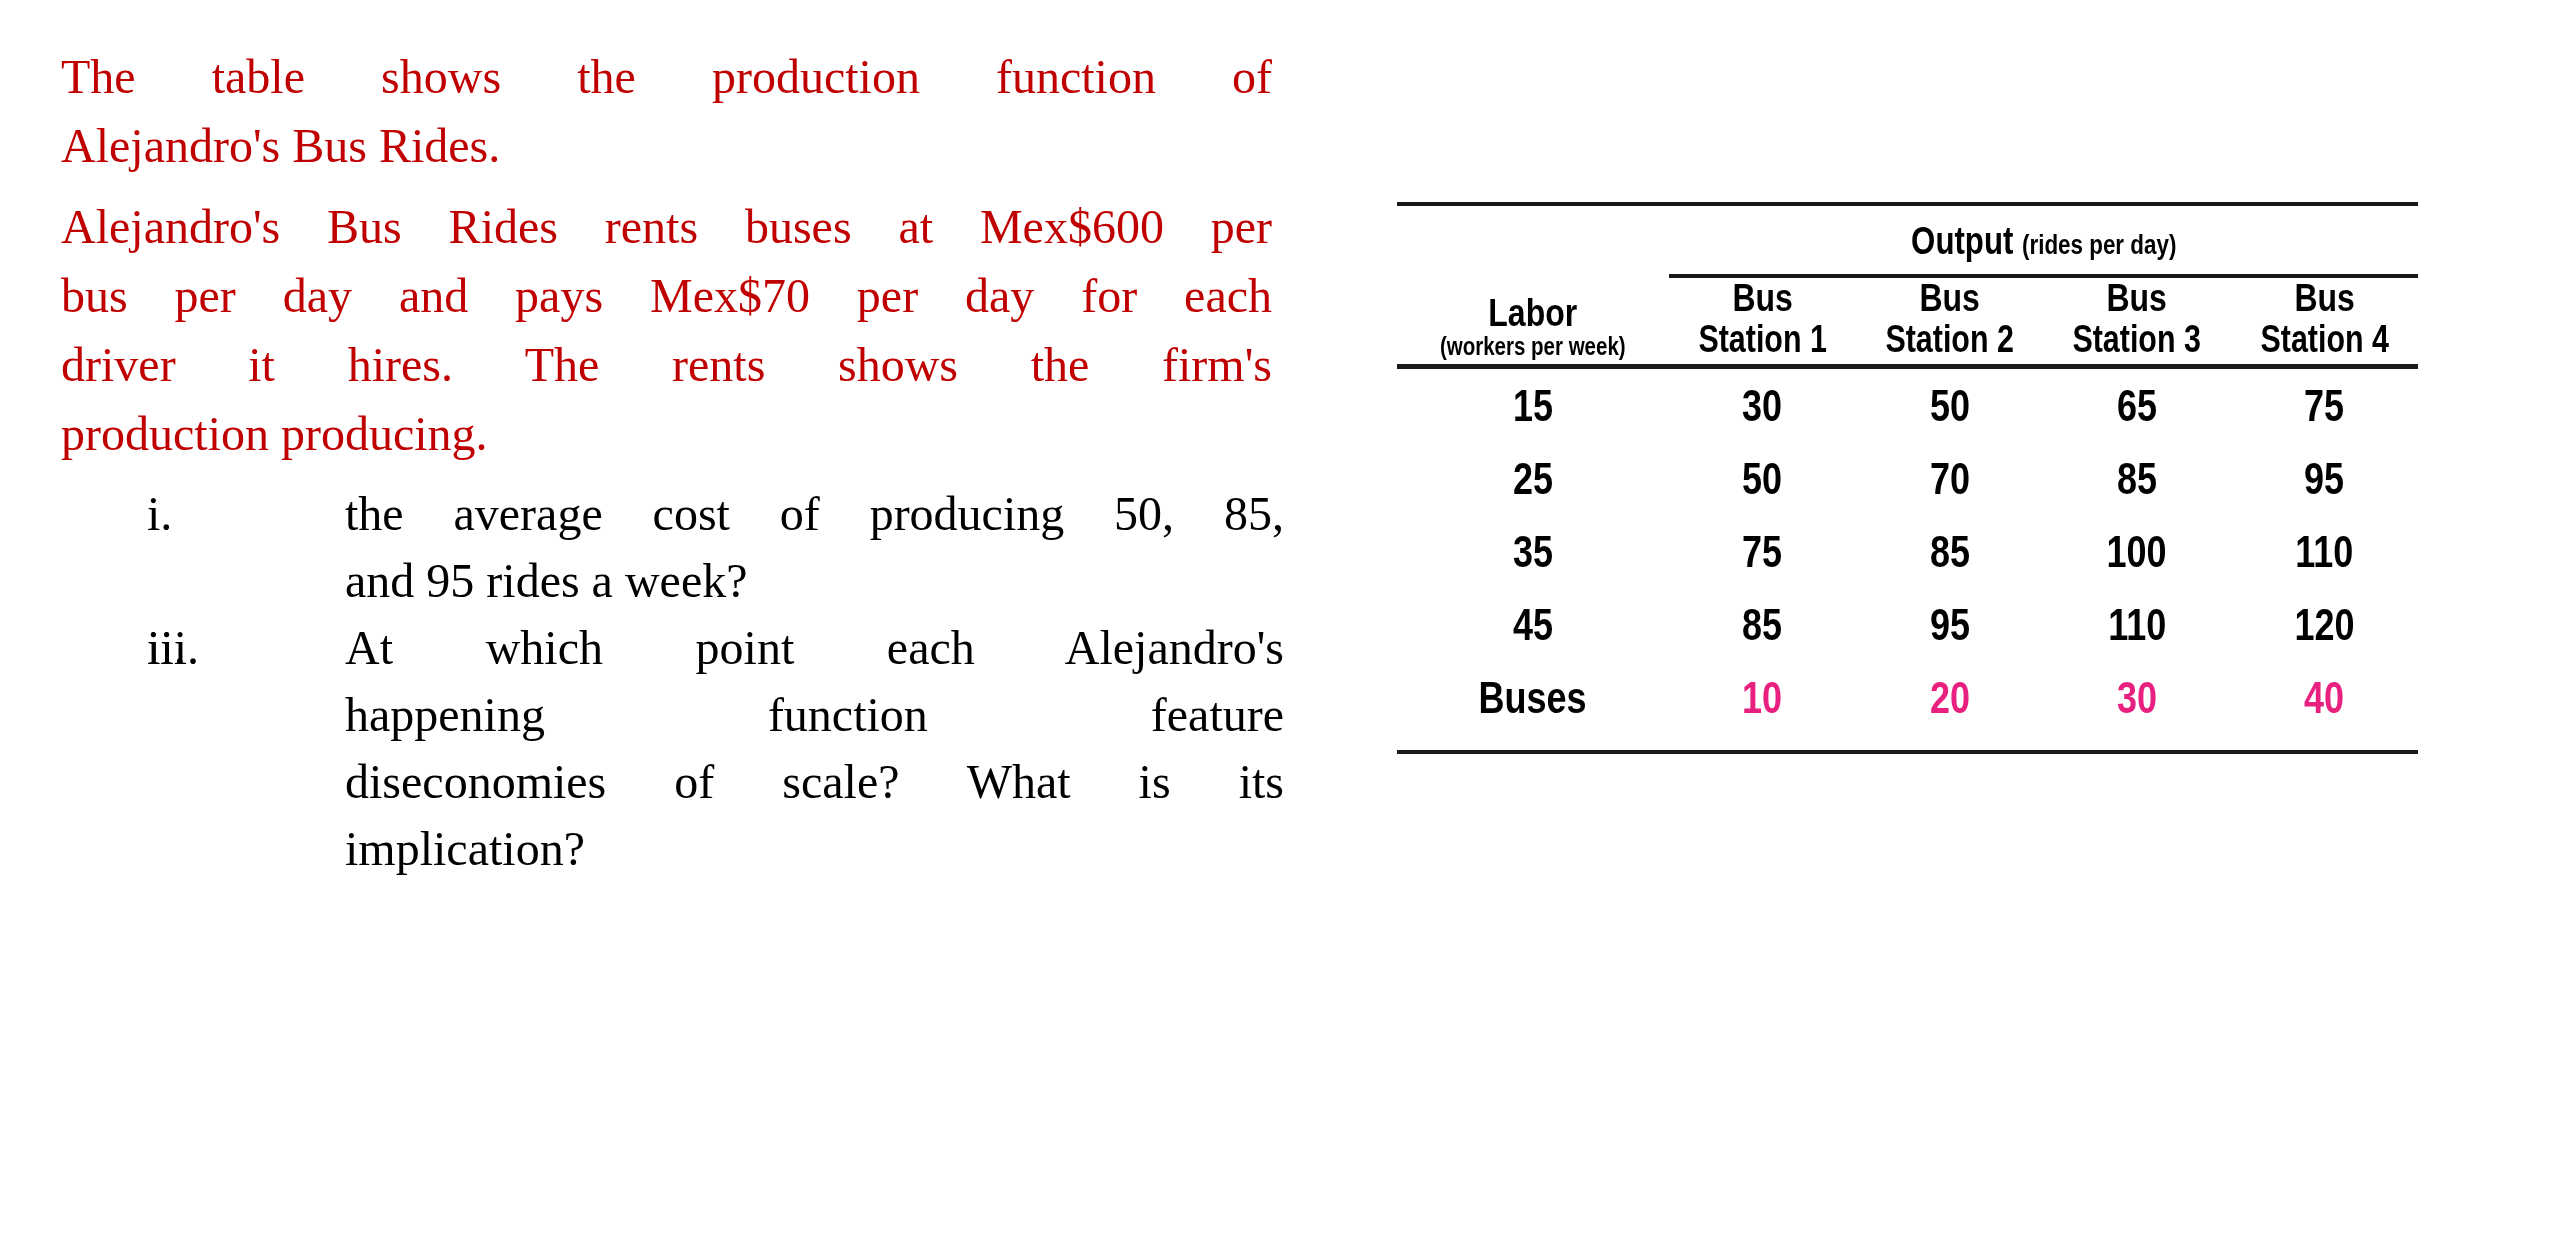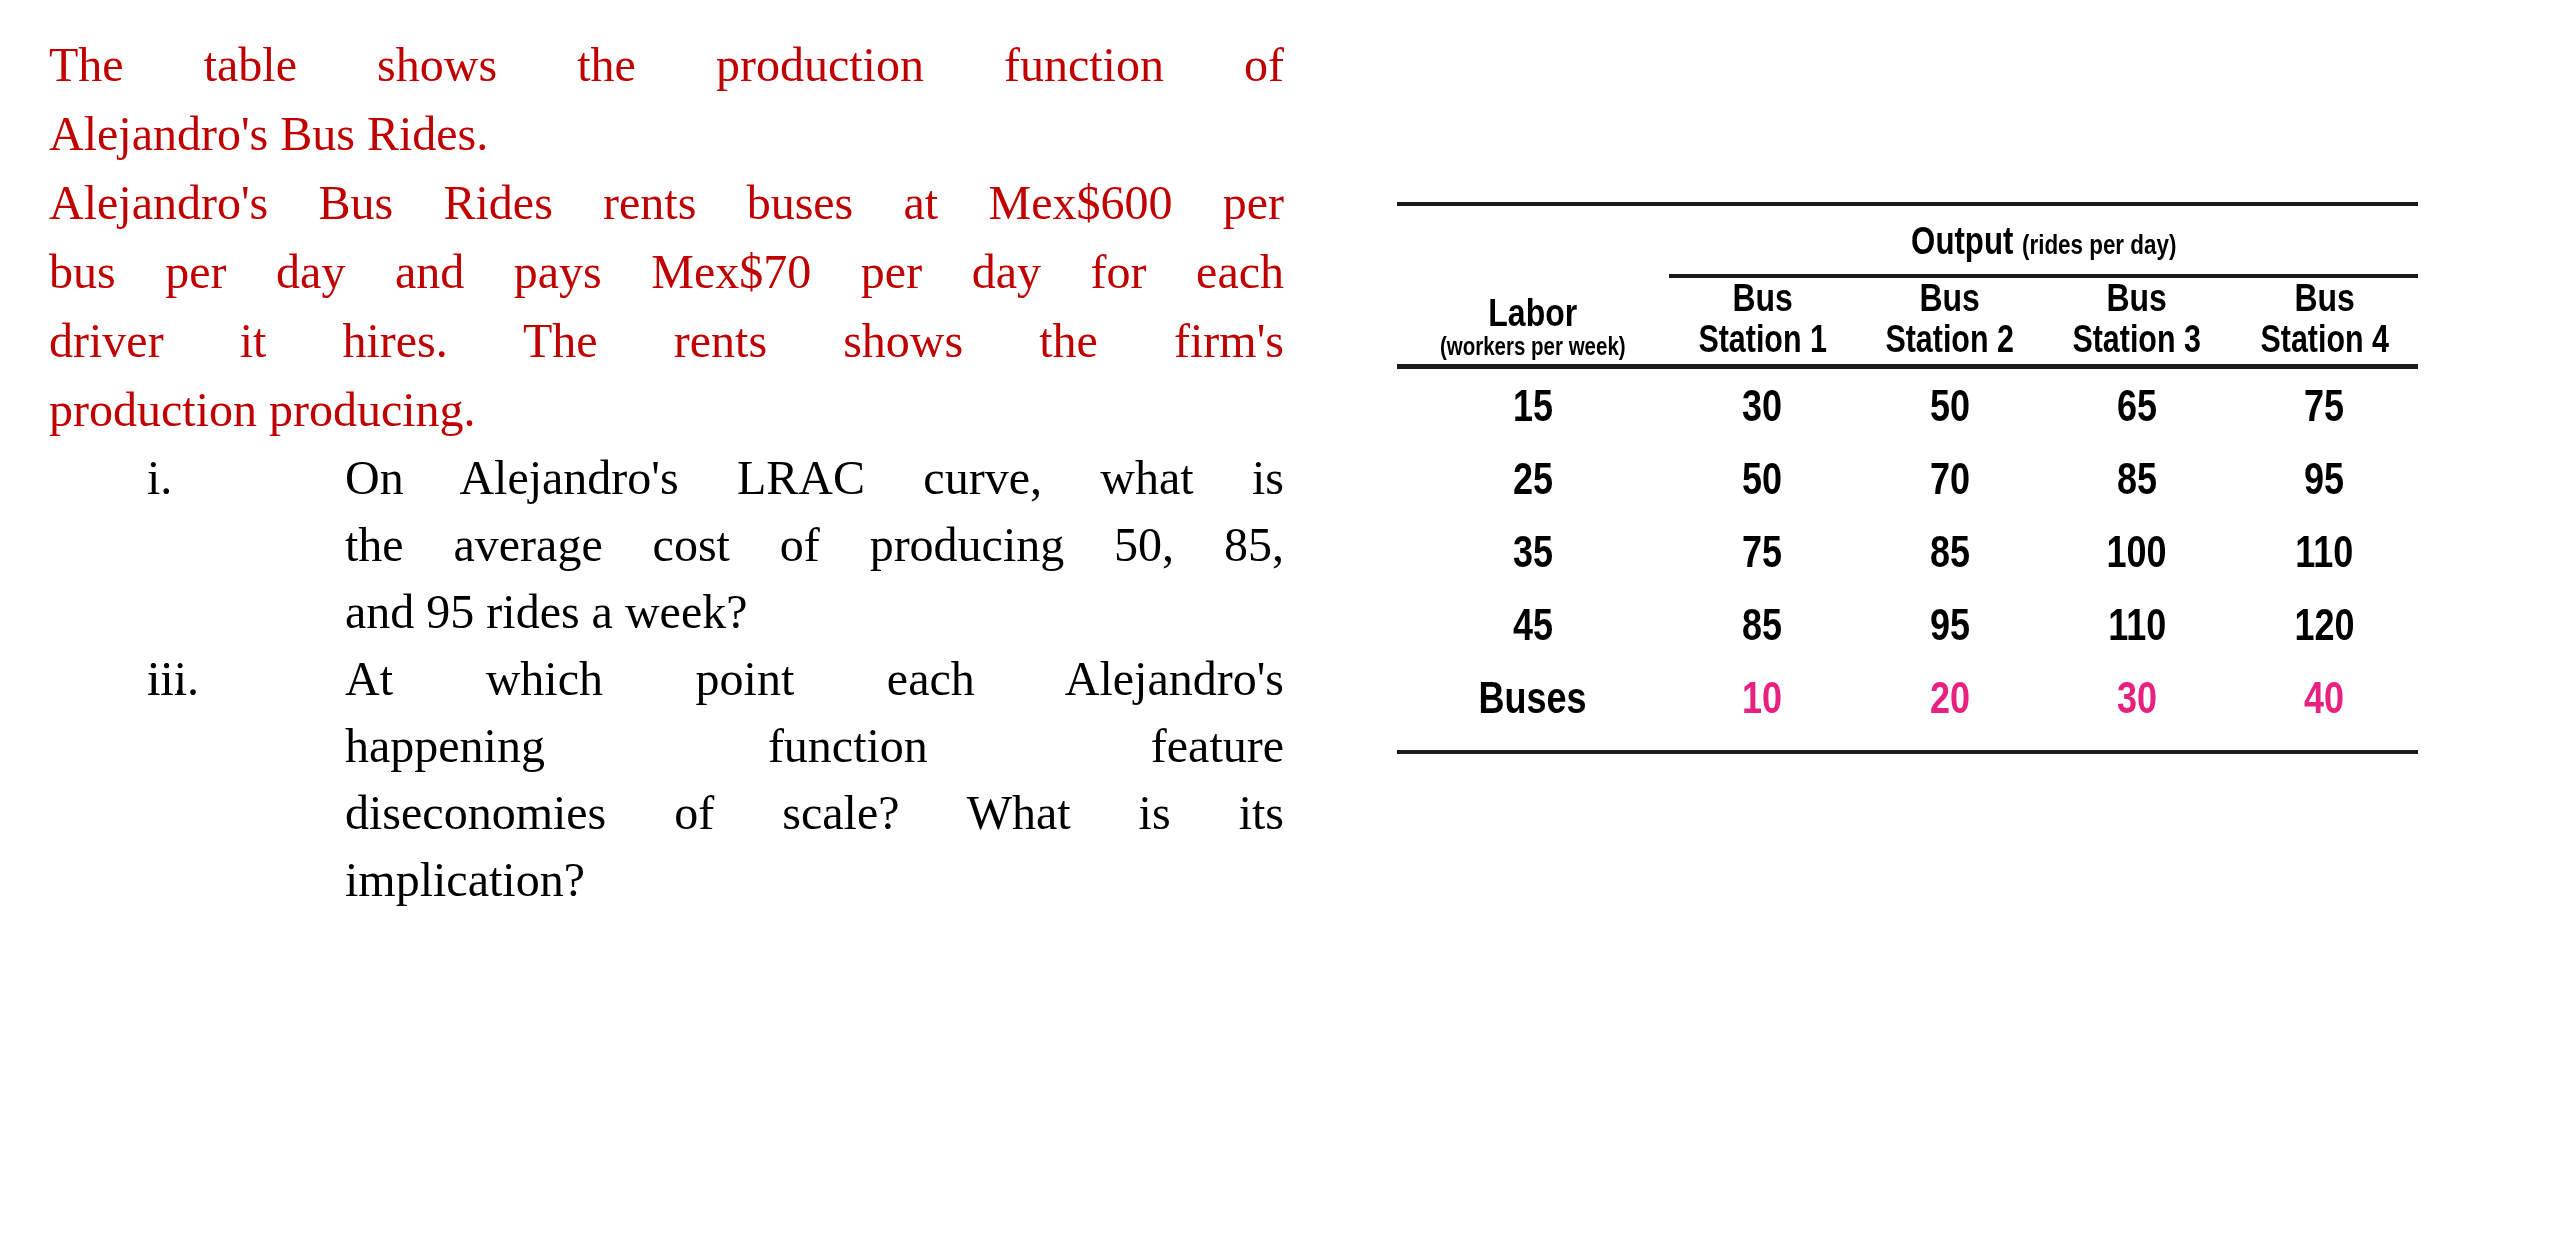--- a/index.html
+++ b/index.html
@@ -23,21 +23,21 @@
     top: 30px;
     width: 1235px;
   }
 
   .intro-para {
     color: #C00000;
     font-size: 48px;
     line-height: 69px;
     text-align: justify;
     text-justify: inter-word;
-    margin: 0;
+    margin: 12px;
   }
   
   .jline {
     display: block;
     text-align: justify;
     text-align-last: justify;
     white-space: nowrap;
   }
   .jline.natural {
     text-align-last: left;
@@ -211,21 +211,20 @@
       <span class="jline">bus  per  day  and  pays  Mex$70  per  day  for  each</span>
       <span class="jline">driver  it  hires.  The  rents  shows  the  firm's</span>
       <span class="jline natural">production producing.</span>
     </div>
 
     <ol id="roman-list">
 
       <li class="roman-item">
         <span class="roman-marker">i.</span>
         <span class="roman-text">
-          <span class="jline">On Alejandro's LRAC curve, what is</span>
           <span class="jline">the average cost of producing 50, 85,</span>
           <span class="jline natural">and 95 rides a week?</span>
         </span>
       </li>
 
       <li class="roman-item">
         <span class="roman-marker">ii.</span>
       </li>
 
       <li class="roman-item">

